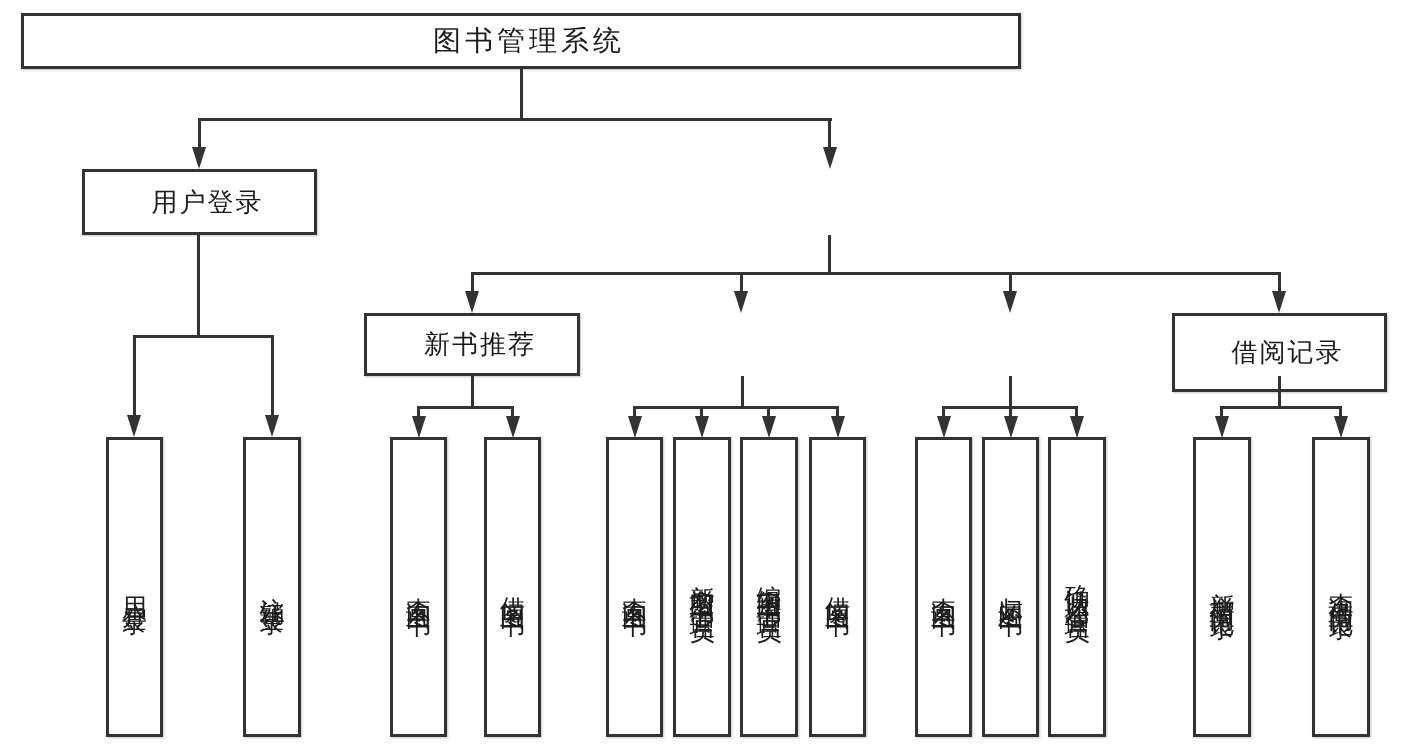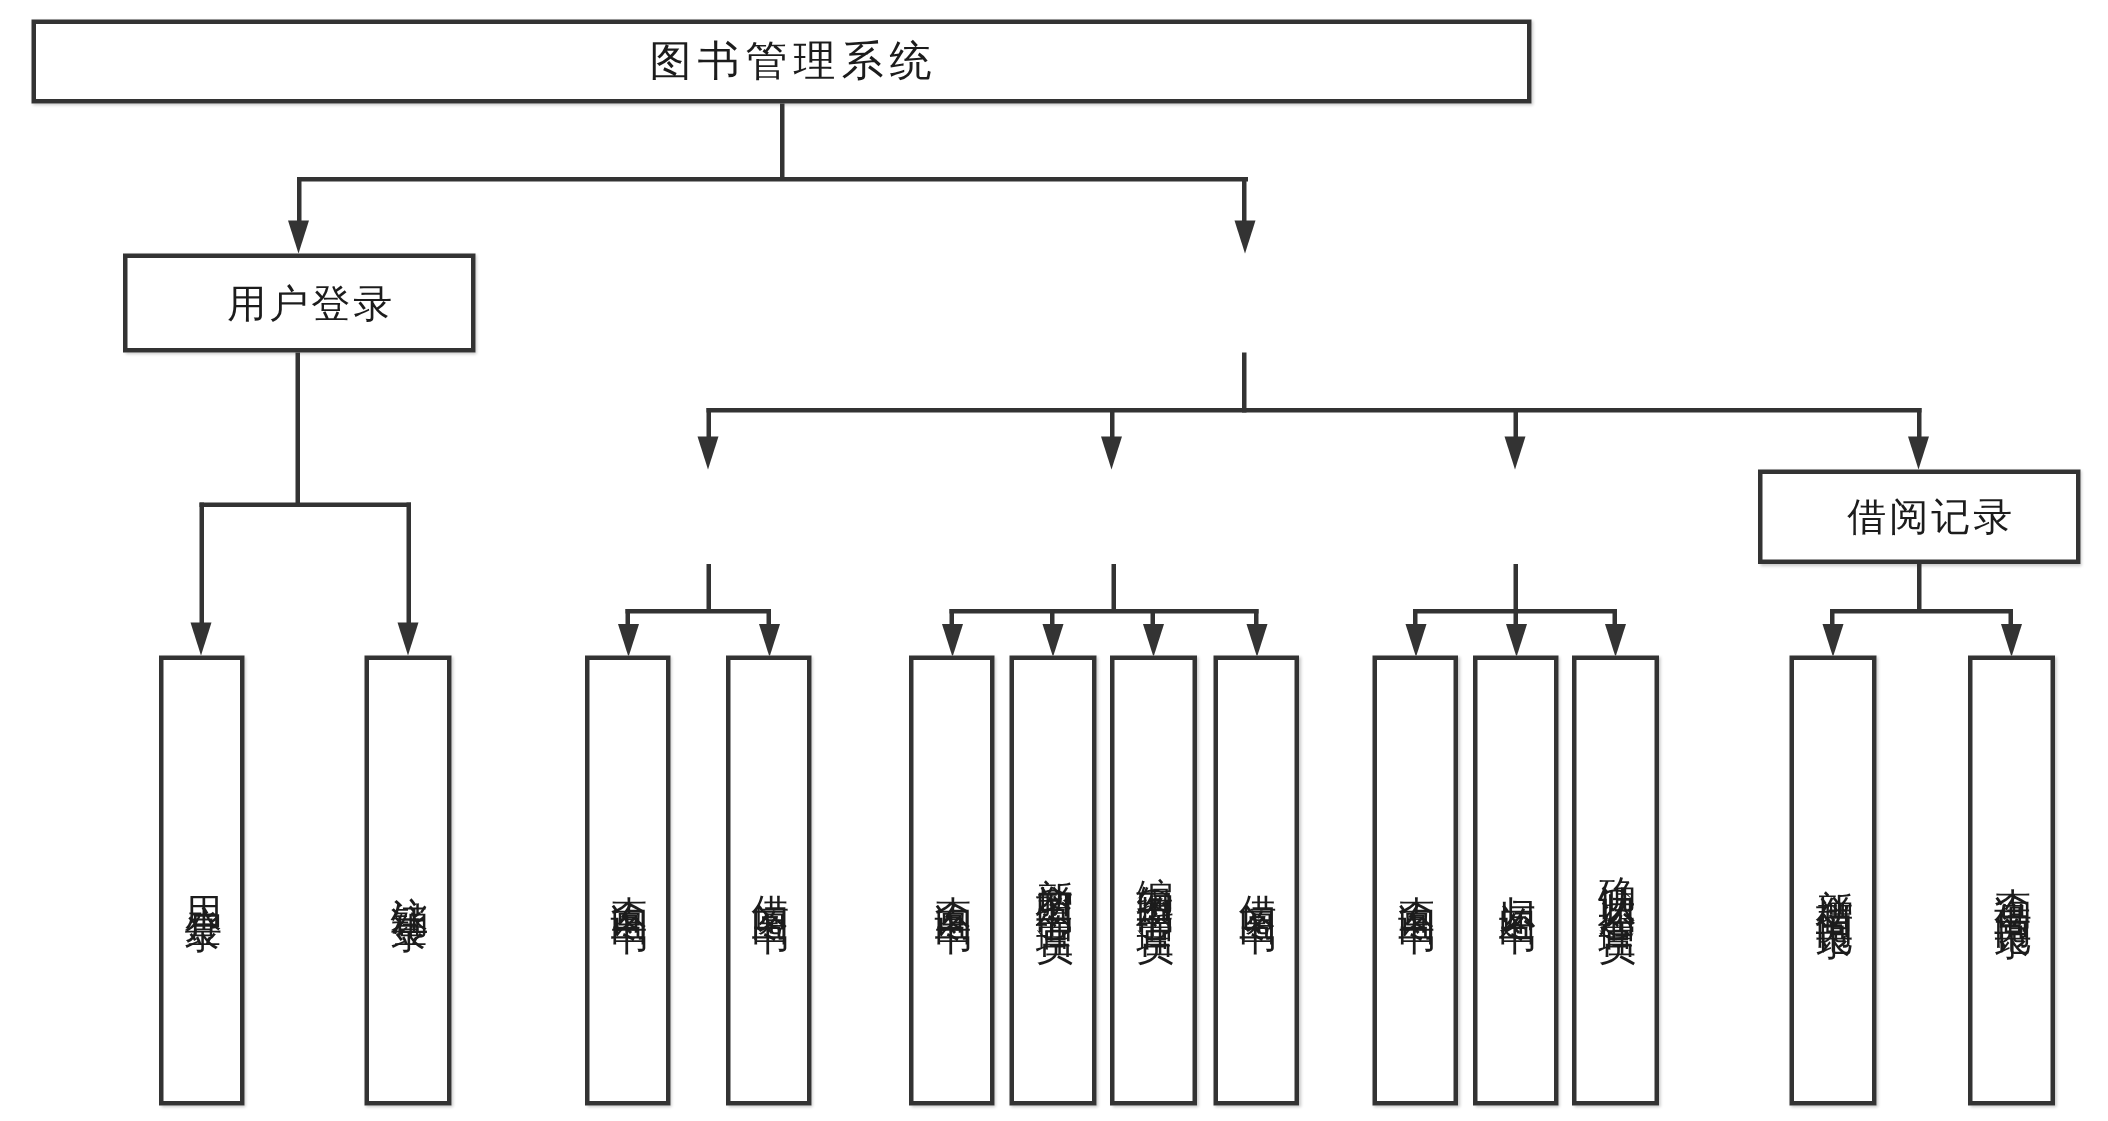--- a/index.html
+++ b/index.html
@@ -77,21 +77,22 @@
   <div class="hl" style="left:471px;top:272px;width:810px"></div>
   <div class="vl" style="left:471px;top:272px;height:22px"></div>
   <div class="arr" style="left:465px;top:291px"></div>
   <div class="vl" style="left:740px;top:272px;height:22px"></div>
   <div class="arr" style="left:734px;top:291px"></div>
   <div class="vl" style="left:1009px;top:272px;height:22px"></div>
   <div class="arr" style="left:1003px;top:291px"></div>
   <div class="vl" style="left:1278px;top:272px;height:22px"></div>
   <div class="arr" style="left:1272px;top:291px"></div>
 
-  <div class="box h" style="left:1172px;top:313px;width:215px;height:63px">借阅记录</div>
+  <div class="box h" style="left:364px;top:313px;width:216px;height:63px">新书推荐</div>
+  <div class="box h" style="left:1172px;top:313px;width:215px;height:79px">借阅记录</div>
 
   <div class="vl" style="left:471px;top:376px;height:32px"></div>
   <div class="hl" style="left:417px;top:406px;width:97px"></div>
   <div class="vl" style="left:417px;top:406px;height:12px"></div>
   <div class="arr" style="left:412px;top:416px"></div>
   <div class="vl" style="left:511px;top:406px;height:12px"></div>
   <div class="arr" style="left:506px;top:416px"></div>
 
   <div class="vl" style="left:741px;top:376px;height:32px"></div>
   <div class="hl" style="left:633px;top:406px;width:206px"></div>

